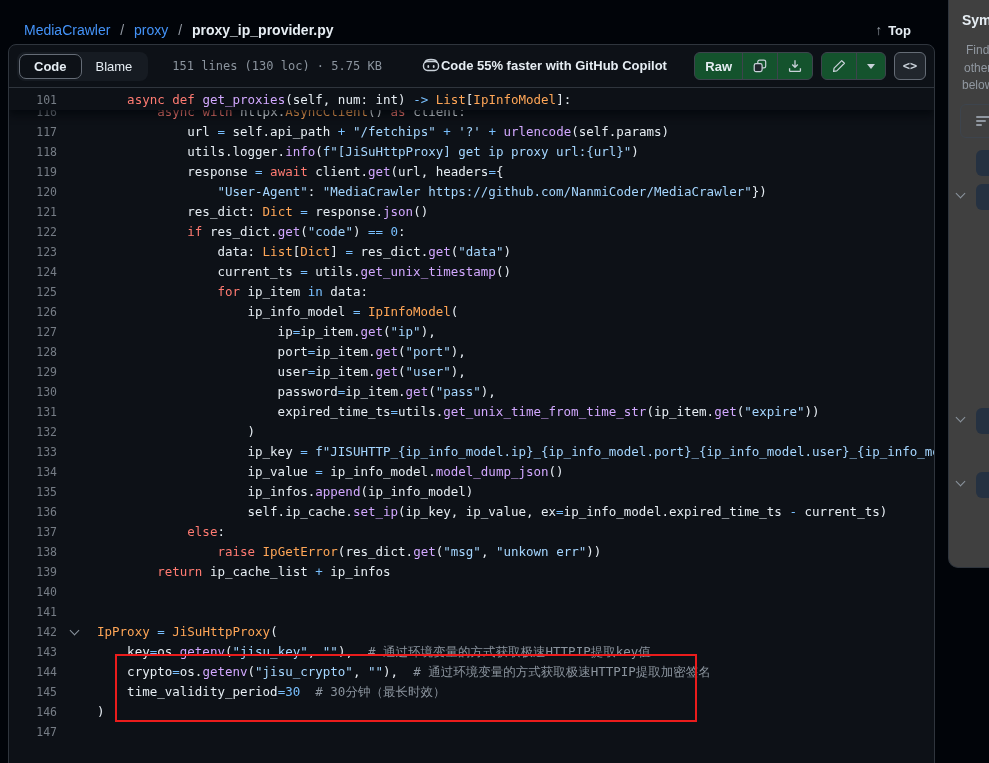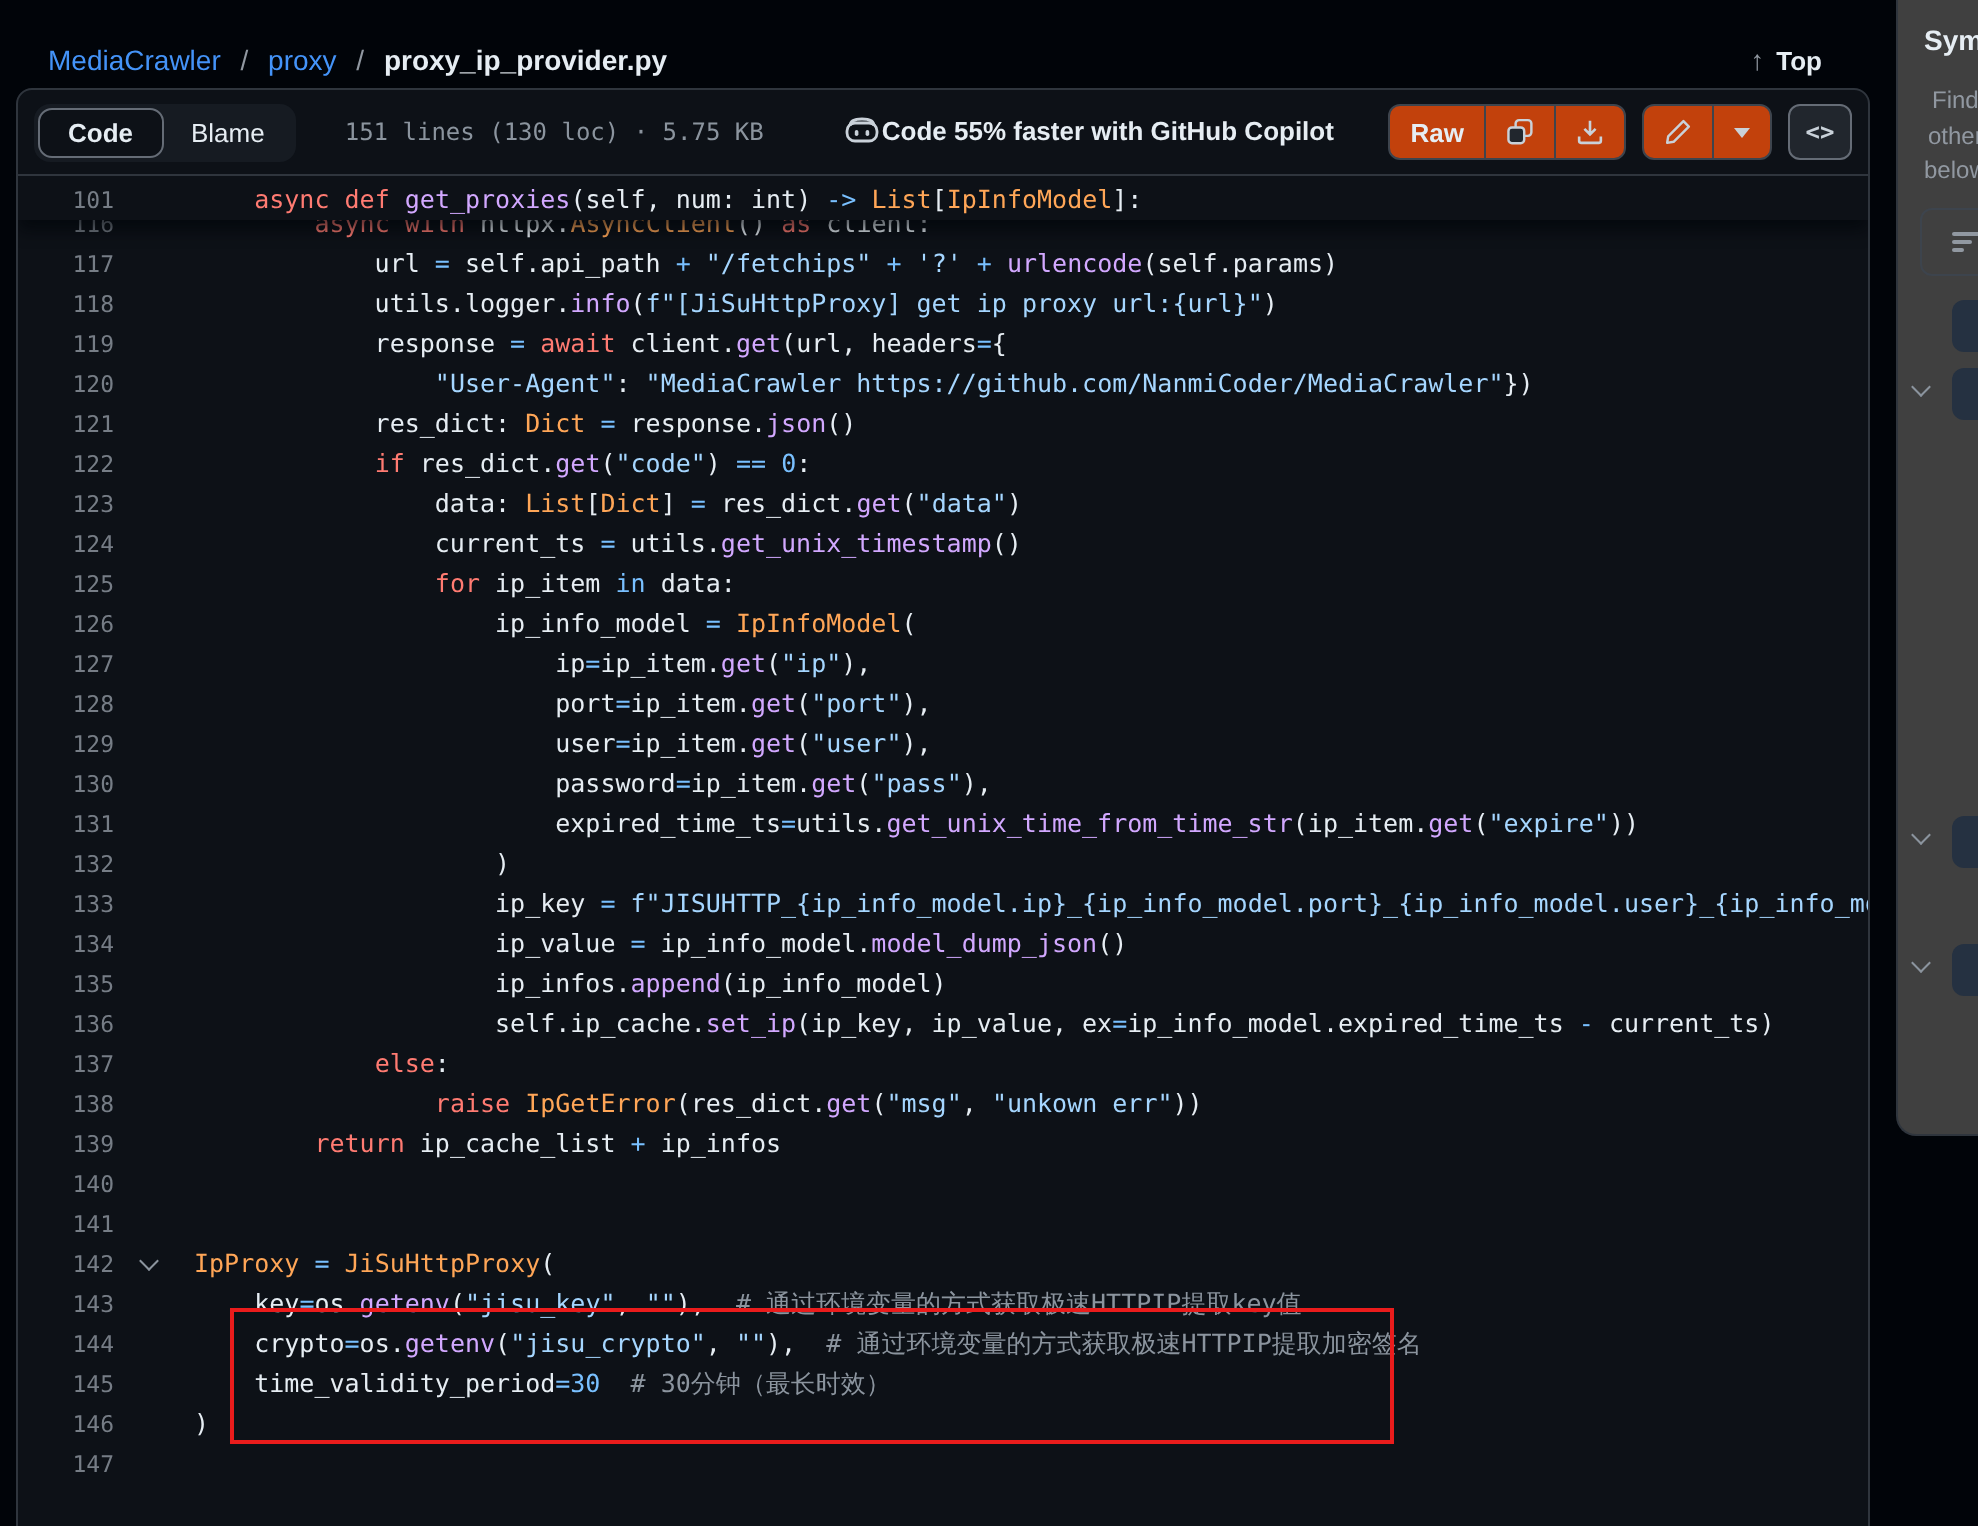--- a/index.html
+++ b/index.html
@@ -25,21 +25,21 @@
   .toolbar { height:43px; border-bottom:1px solid #2f353d; display:flex; align-items:center;
     padding:0 8px; gap:8px; }
   .seg { display:flex; background:#161b22; border-radius:8px; padding:2px; align-items:center; }
   .seg-btn { font-size:13px; padding:4px 14px; border-radius:7px; color:#e6edf3; cursor:pointer; }
   .seg-btn.active { background:#0d1117; border:1px solid #656c76; font-weight:600; }
   .meta { font-size:12px; color:#8b949e; margin-left:16px; letter-spacing:0; }
   .copilot { display:flex; align-items:flex-start; gap:1px; margin-left:32px;
     font-size:13px; font-weight:600; color:#e6edf3; }
   .tb-right { margin-left:auto; display:flex; align-items:center; gap:8px; }
   .btn-group { display:flex; border:1px solid #3d444d; border-radius:6px; overflow:hidden;
-    background:#c2410c; height:28px; }
+    background:#14532d; height:28px; }
   .gbtn { display:flex; align-items:center; justify-content:center; padding:0 10px;
     border-right:1px solid #3d444d; cursor:pointer; color:#e6edf3; font-size:13px; font-weight:600; }
   .gbtn:last-child { border-right:none; }
   .sq-btn { width:32px; height:28px; border:1px solid #656c76; background:#21262d; border-radius:6px;
     display:flex; align-items:center; justify-content:center; cursor:pointer;
     color:#c9d1d9; font-size:12px; font-weight:700; }
   .caret { width:0; height:0; border-left:4px solid transparent; border-right:4px solid transparent;
     border-top:5px solid #c9d1d9; }
 
   

